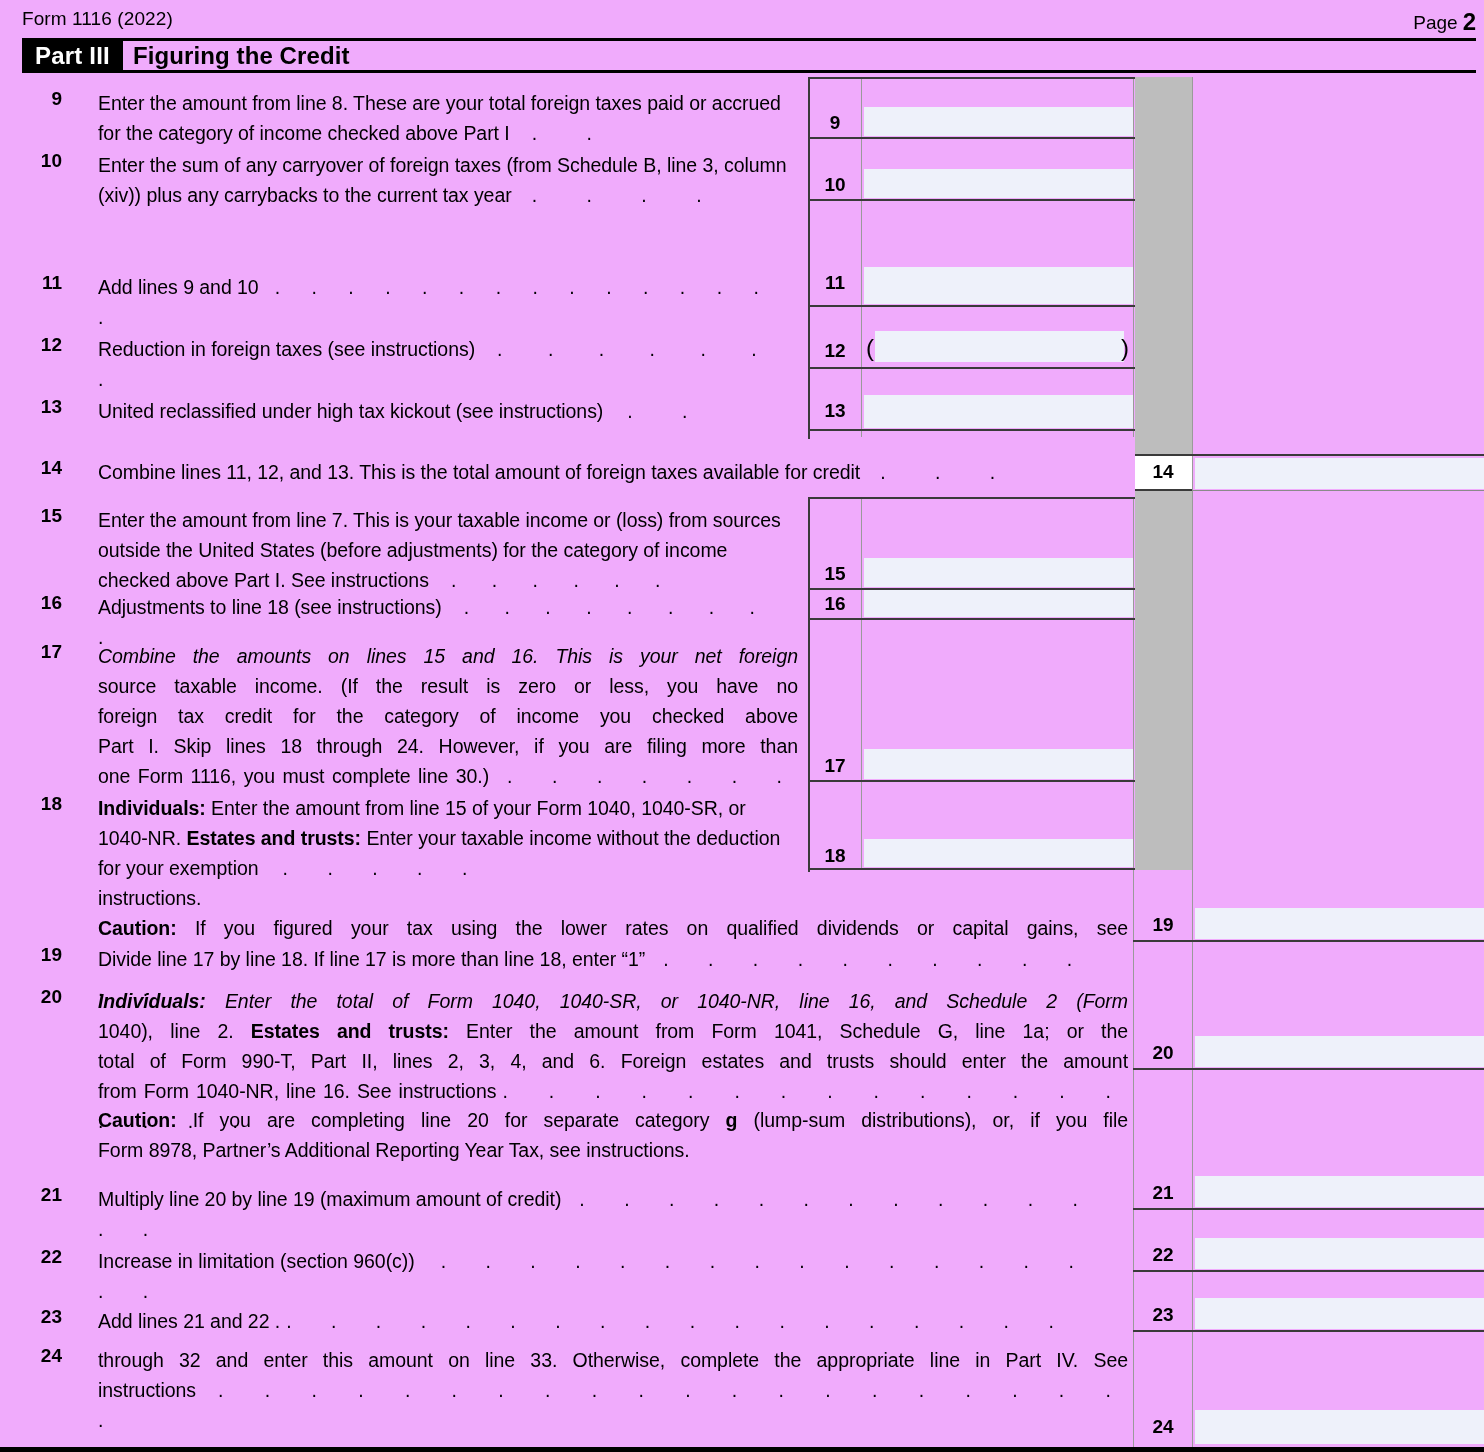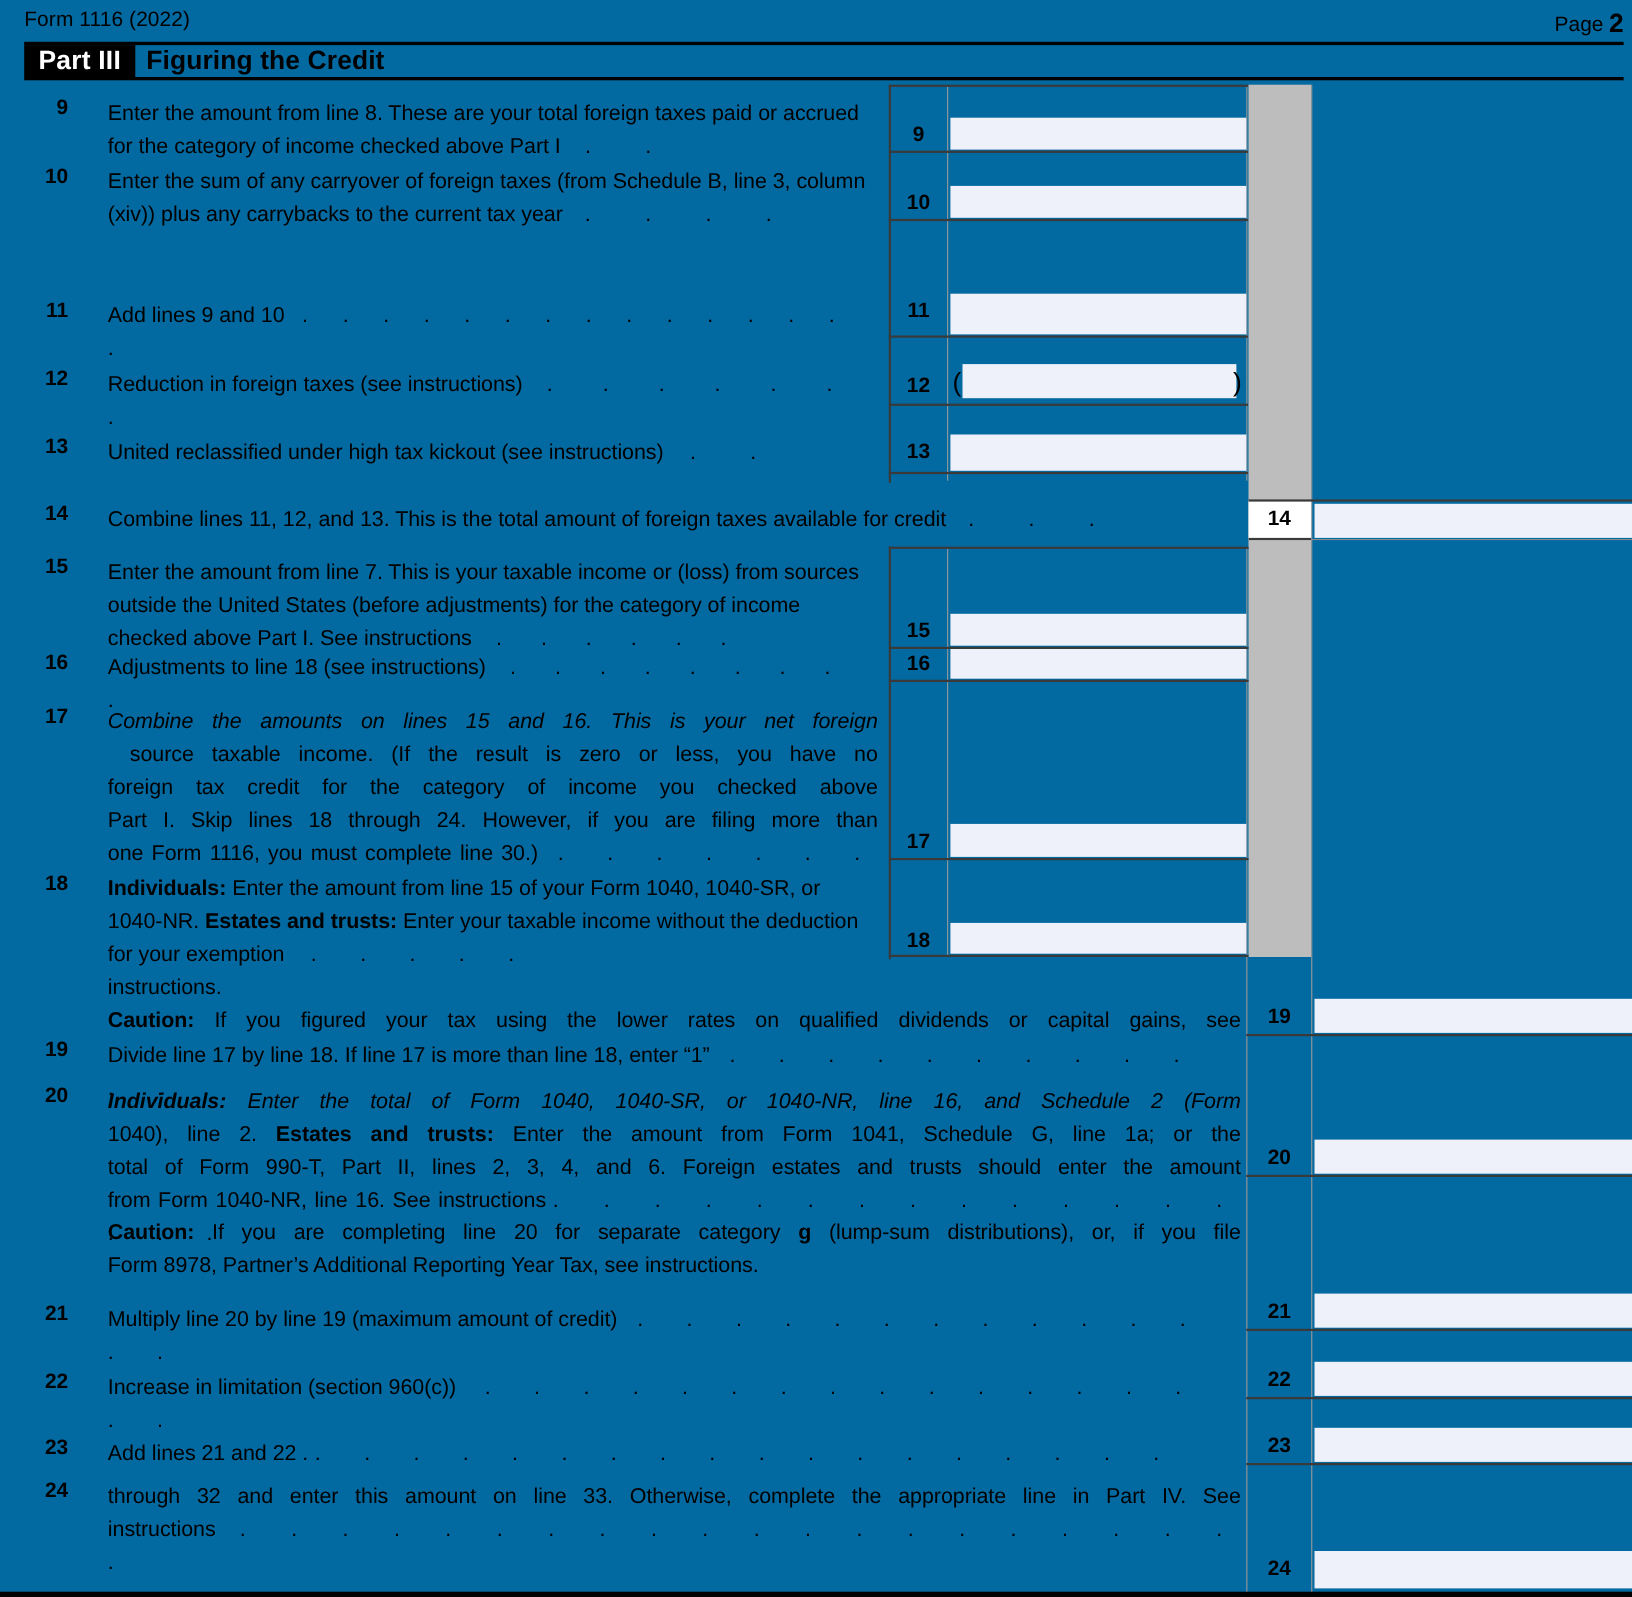--- a/index.html
+++ b/index.html
@@ -6,21 +6,21 @@
   body{
     font-family:"Liberation Sans", sans-serif;
     color:#000;
     -webkit-font-smoothing:antialiased;
   }
   #page{
     position:relative;
     width:1484px;
     height:1452px;
     overflow:hidden;
-    background:#0369a1;
+    background:#f0abfc;
   }
 
   
   .abs{position:absolute;}
 
   
   .hdr-left{
     left:22px; top:8px;
     font-size:19px;
     letter-spacing:0.1px;
@@ -223,21 +223,21 @@
   </div>
 
   <div class="abs lineno" style="top:592px;">16</div>
   <div class="abs ltext" style="top:592px;width:700px;">
     <span>Adjustments to line 18 (see instructions)</span><span class="dots" style="margin-left:22px;letter-spacing:15px;">.   .   .   .   .   .   .   .   .</span>
   </div>
 
   <div class="abs lineno" style="top:641px;">17</div>
   <div class="abs ltext just" style="top:641px;width:700px;">
     <span class="jline" style="text-align:justify;text-align-last:justify;font-style:italic;">Combine the amounts on lines 15 and 16. This is your net foreign</span>
-    <span class="jline" style="text-align:justify;text-align-last:justify;margin-left:20px;">source taxable income. (If the result is zero or less, you have no</span>
+    <span class="jline" style="text-align:justify;text-align-last:justify;">source taxable income. (If the result is zero or less, you have no</span>
     <span class="jline" style="text-align:justify;text-align-last:justify;">foreign tax credit for the category of income you checked above</span>
     <span class="jline" style="text-align:justify;text-align-last:justify;">Part I. Skip lines 18 through 24. However, if you are filing more than</span>
     <span class="jline"><span>one Form 1116, you must complete line 30.)</span><span class="dots" style="margin-left:18px;letter-spacing:16px;">.   .   .   .   .   .   .   .</span></span>
   </div>
 
   <div class="abs lineno" style="top:793px;">18</div>
   <div class="abs ltext" style="top:793px;width:700px;">
     <span class="jline" style="text-align:justify;text-align-last:justify;"><b>Individuals:</b><span> Enter the amount from line 15 of your Form 1040,</span></span>
     <span class="jline" style="text-align:justify;text-align-last:justify;"><span>1040-SR, or 1040-NR. </span><b>Estates and trusts:</b><span> Enter your taxable</span></span>
     <span class="jline"><span>income without the deduction for your exemption</span><span class="dots" style="margin-left:24px;letter-spacing:17px;">.    .    .    .    .</span></span>

